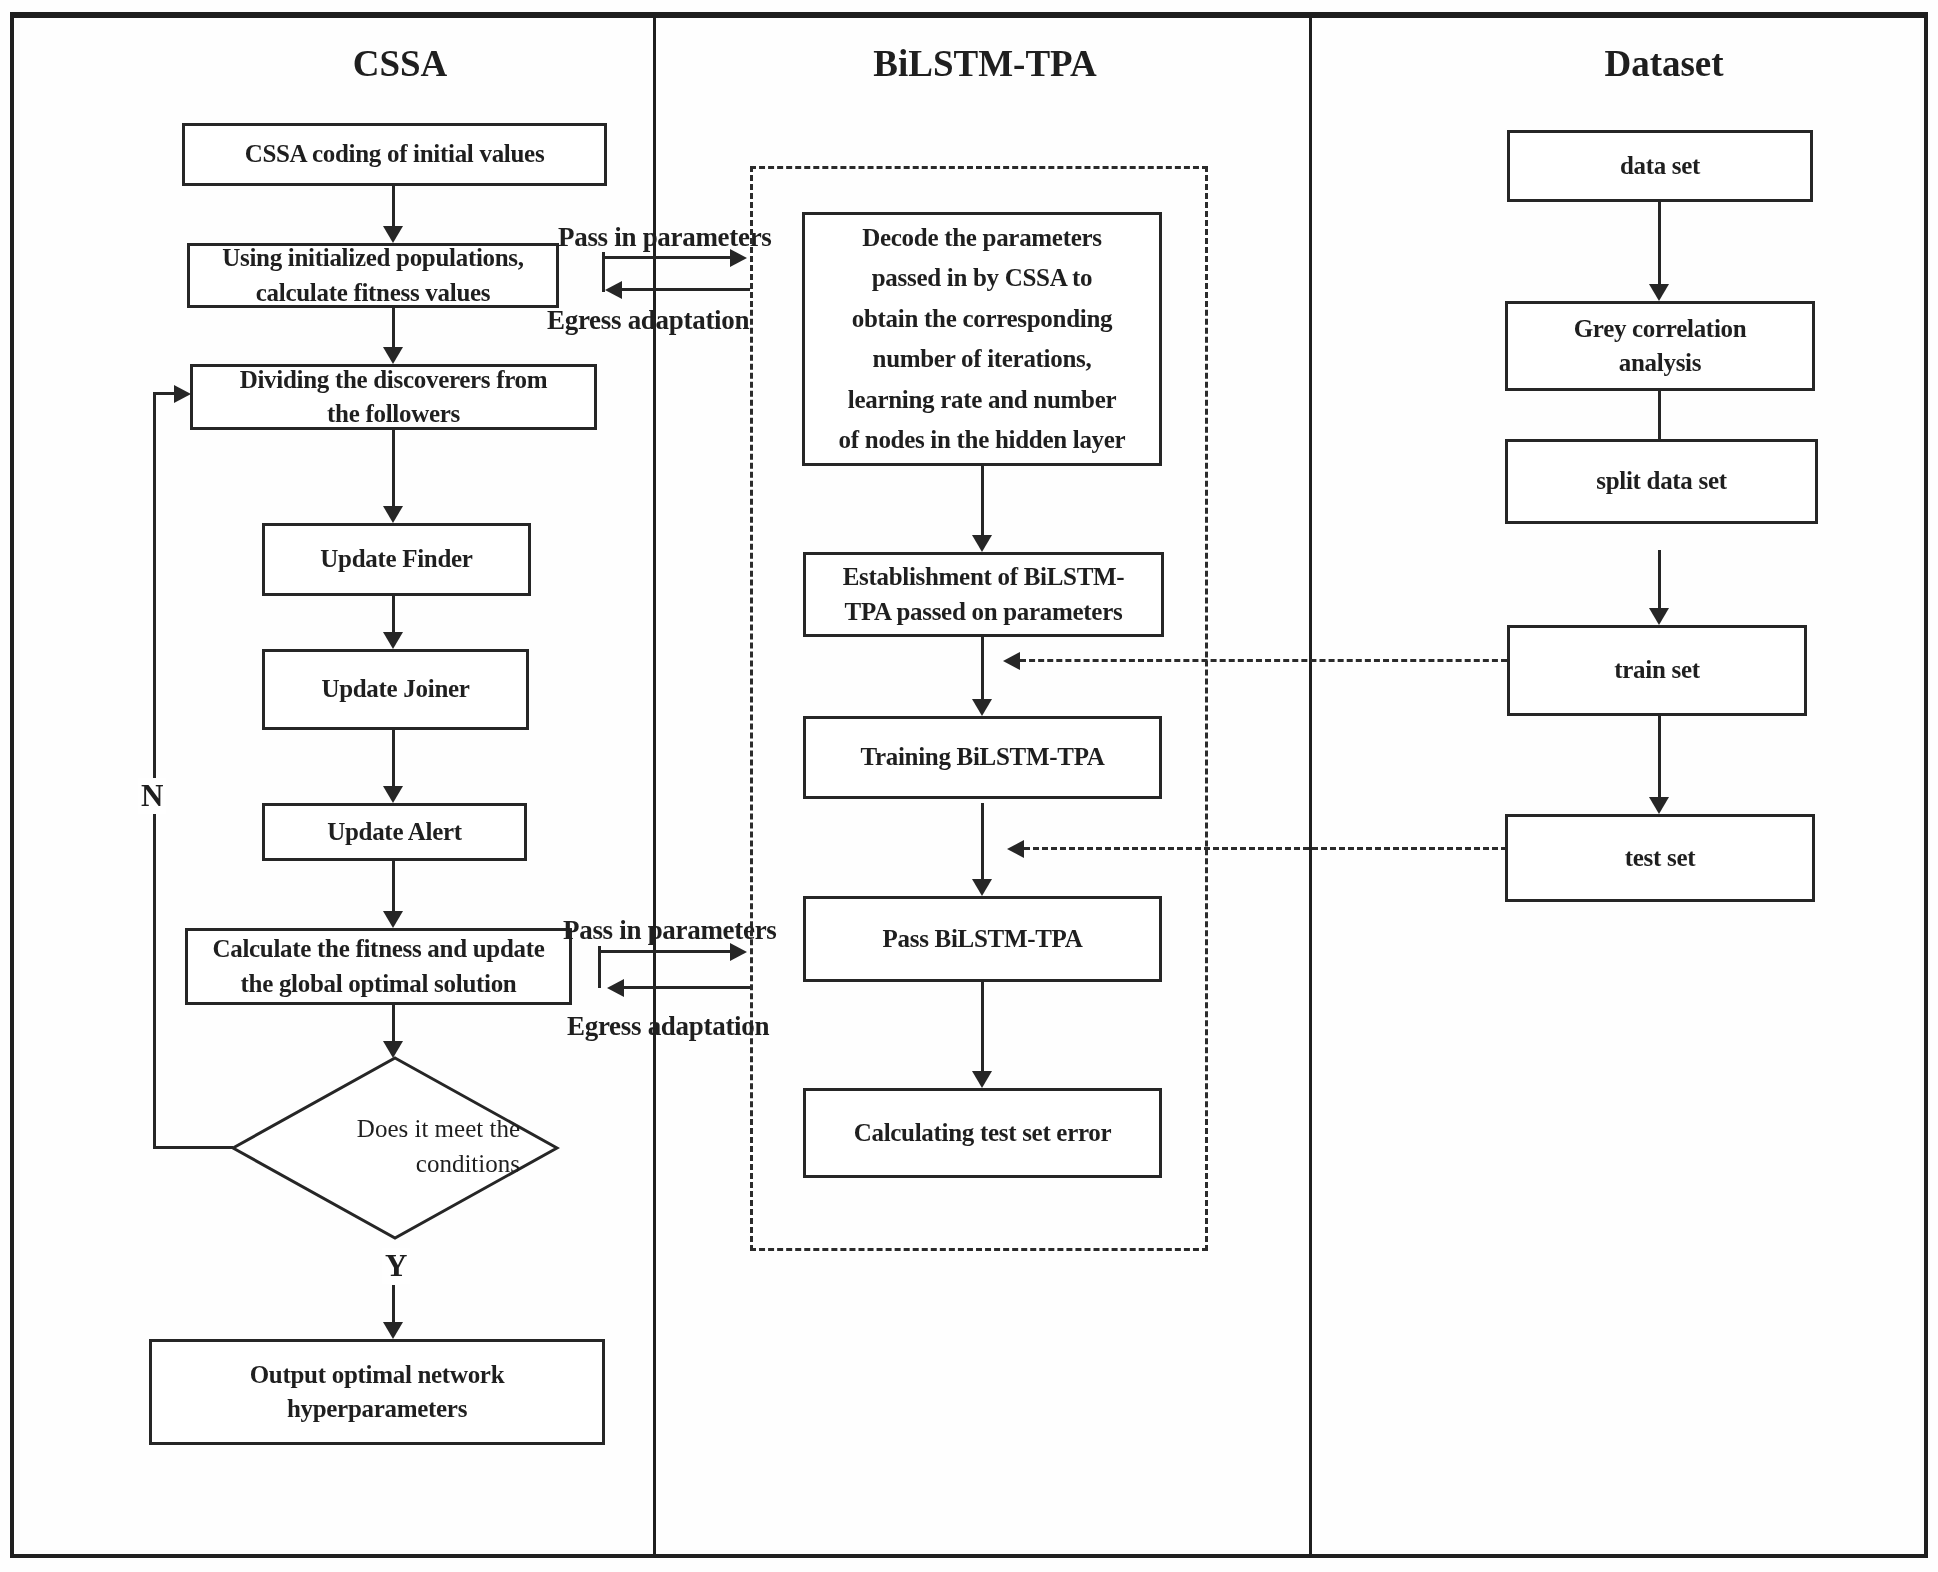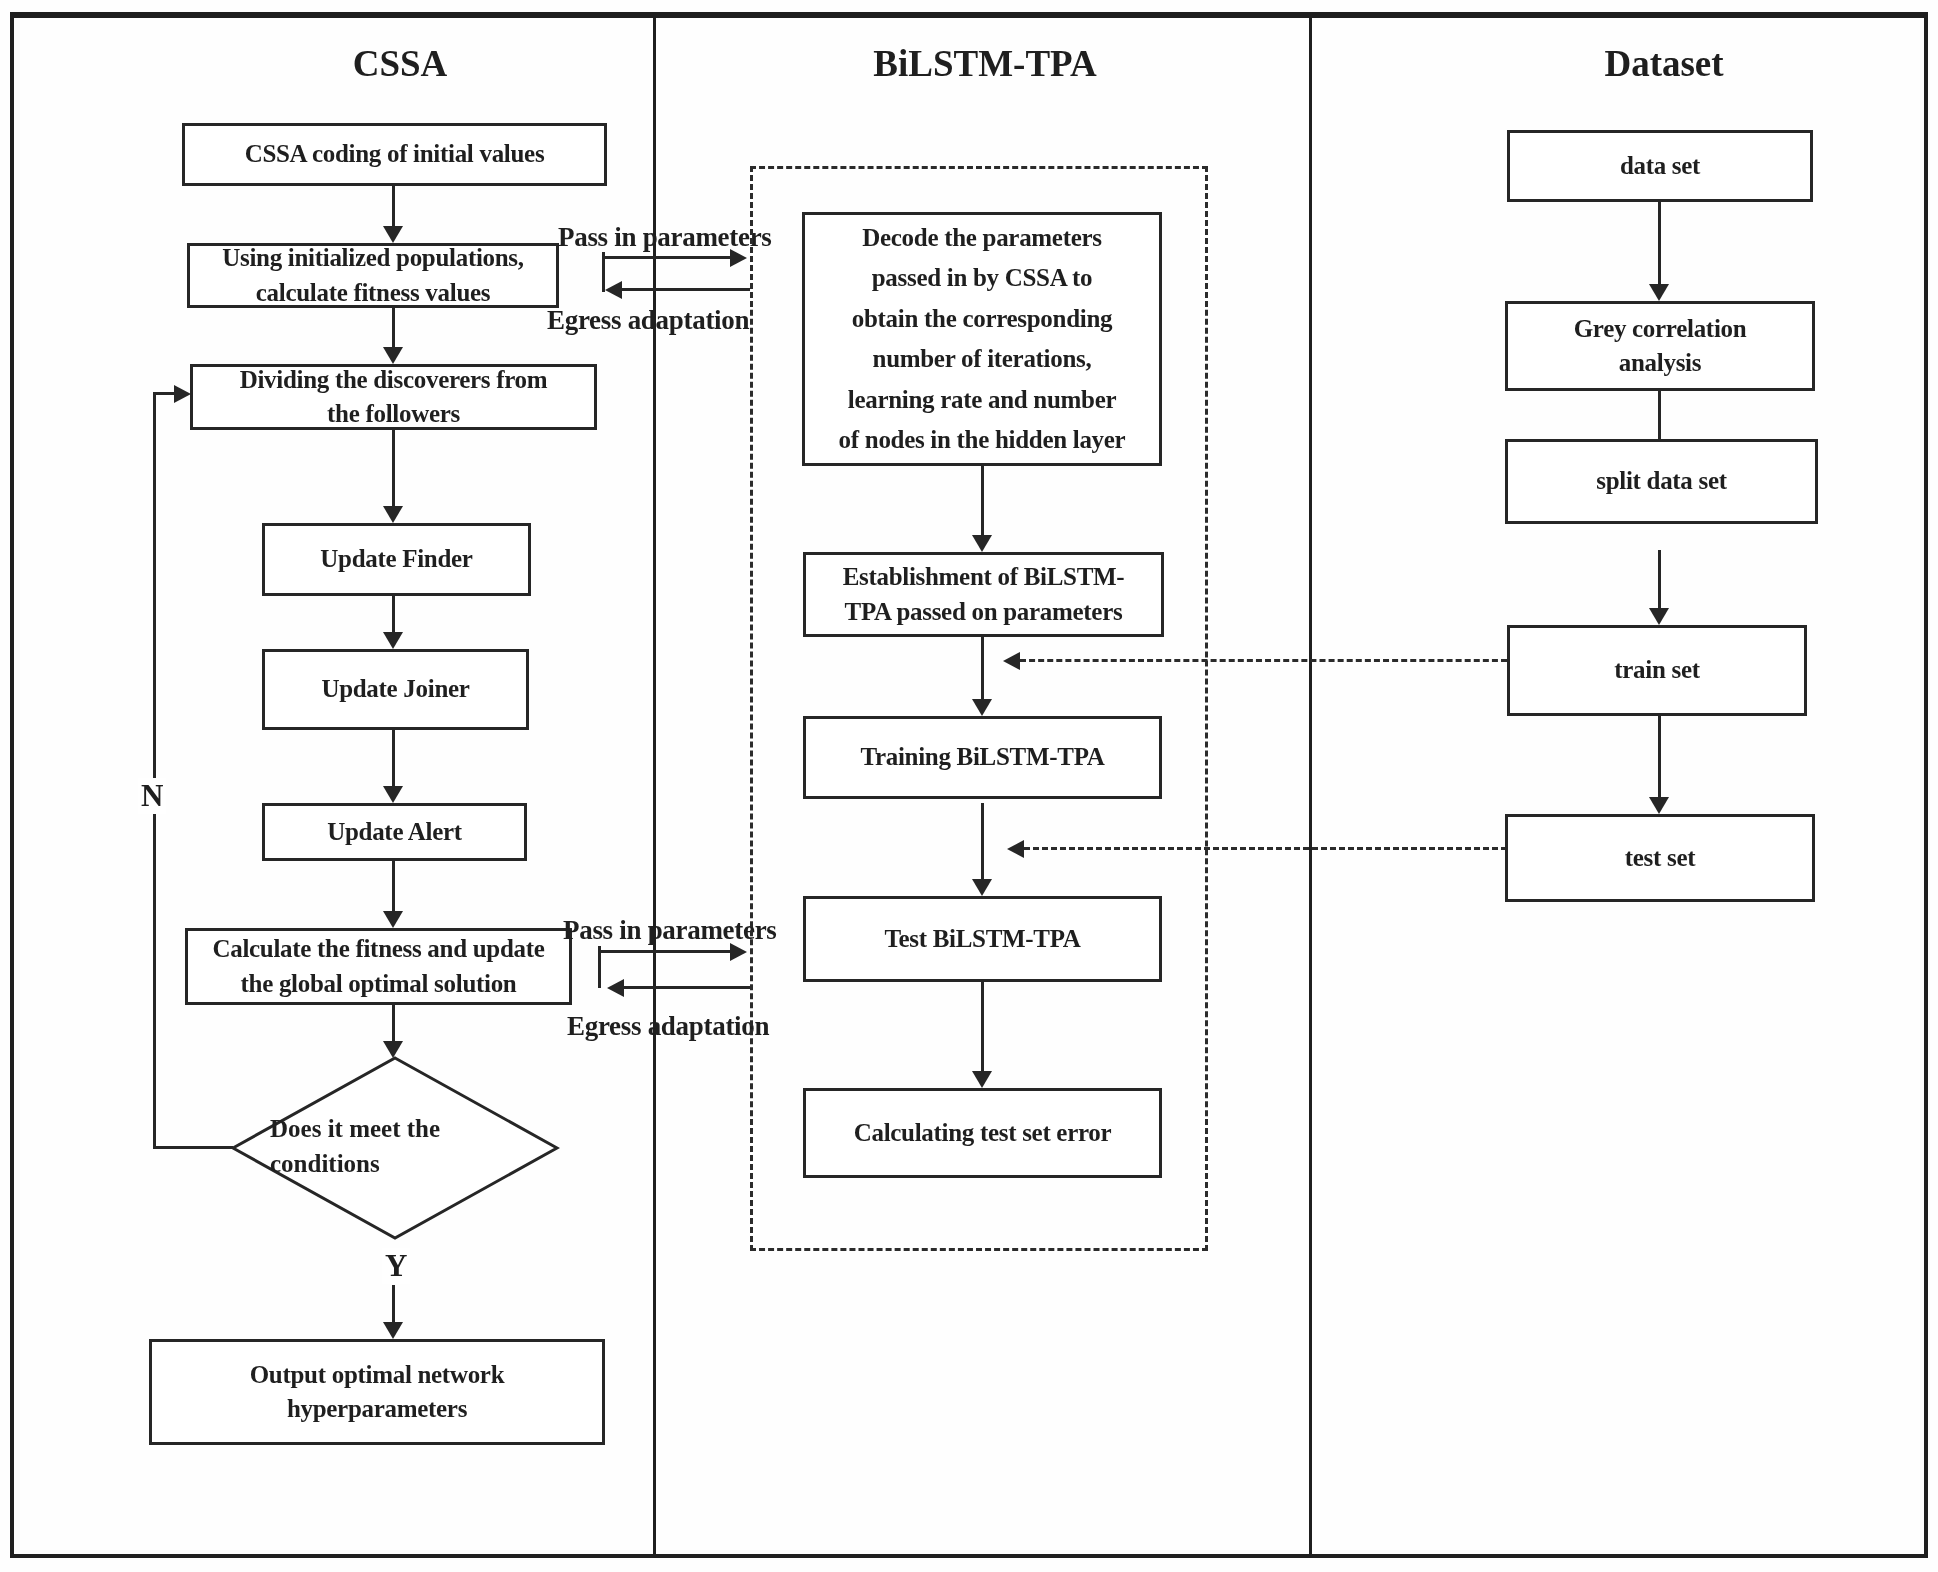--- a/index.html
+++ b/index.html
@@ -31,21 +31,21 @@
   .head-down { border-left:10px solid transparent; border-right:10px solid transparent; border-top:17px solid #262626; }
   .head-right { border-top:9px solid transparent; border-bottom:9px solid transparent; border-left:17px solid #262626; }
   .head-left  { border-top:9px solid transparent; border-bottom:9px solid transparent; border-right:17px solid #262626; }
   .lbl {
     position:absolute; font-weight:bold; font-size:27px; white-space:nowrap; letter-spacing:-0.3px;
   }
   .branch {
     position:absolute; font-weight:bold; font-size:31px; background:#fff; padding:0 3px;
   }
   .dtext {
-    position:absolute; font-weight:bold; font-size:25px; text-align:left;
+    position:absolute; font-weight:normal; font-size:25px; text-align:right;
     white-space:pre-line; line-height:1.38;
   }
   svg.diamond { position:absolute; }
 </style>
 </head>
 <body>
 
 <div id="canvas">
 
   <div class="frame" style="left:10px;top:12px;width:1918px;height:1546px;border-top-width:6px"></div>
@@ -145,21 +145,21 @@
 TPA passed on parameters</div>
 
   <div class="vline" style="left:981px;top:637px;height:66px"></div>
   <div class="head head-down" style="left:972px;top:699px"></div>
 
   <div class="box" style="left:803px;top:716px;width:359px;height:83px">Training BiLSTM-TPA</div>
 
   <div class="vline" style="left:981px;top:803px;height:80px"></div>
   <div class="head head-down" style="left:972px;top:879px"></div>
 
-  <div class="box" style="left:803px;top:896px;width:359px;height:86px">Test BiLSTM-TPA</div>
+  <div class="box" style="left:803px;top:896px;width:359px;height:86px">Pass BiLSTM-TPA</div>
 
   <div class="vline" style="left:981px;top:982px;height:93px"></div>
   <div class="head head-down" style="left:972px;top:1071px"></div>
 
   <div class="box" style="left:803px;top:1088px;width:359px;height:90px">Calculating test set error</div>
 
   <div class="dash-h" style="left:1020px;top:659px;width:487px"></div>
   <div class="head head-left" style="left:1003px;top:652px"></div>
 
   <div class="dash-h" style="left:1024px;top:847px;width:483px"></div>

